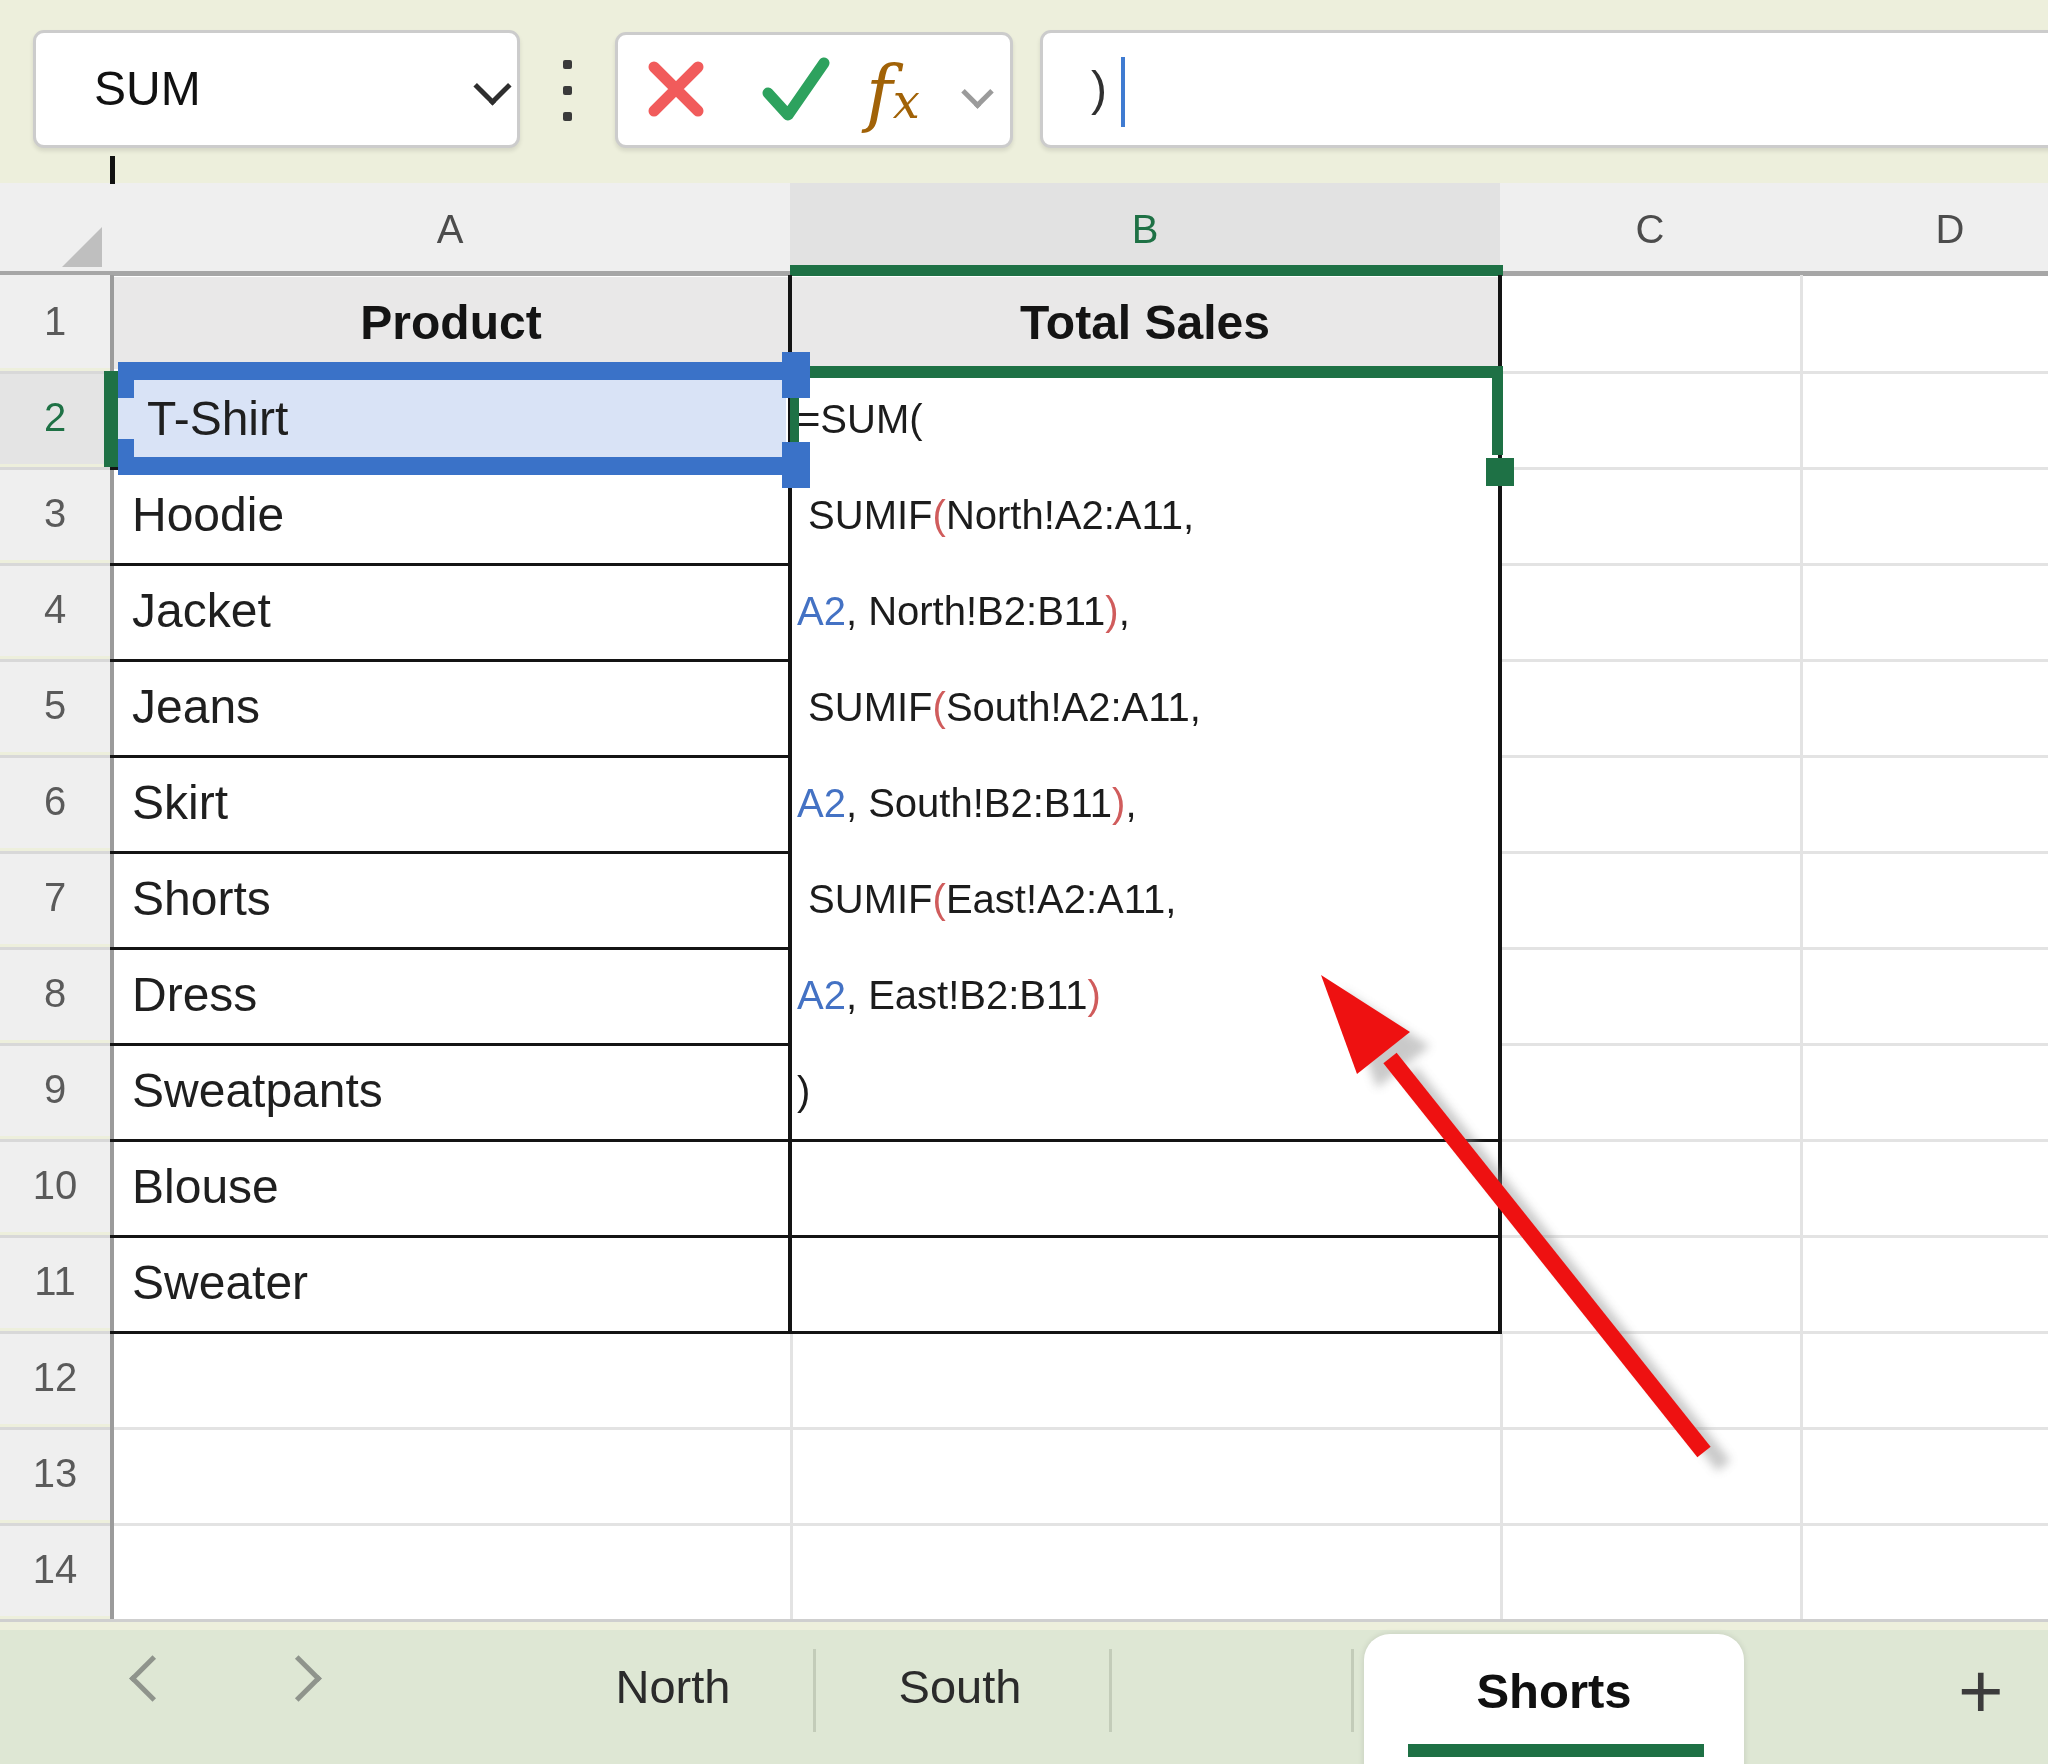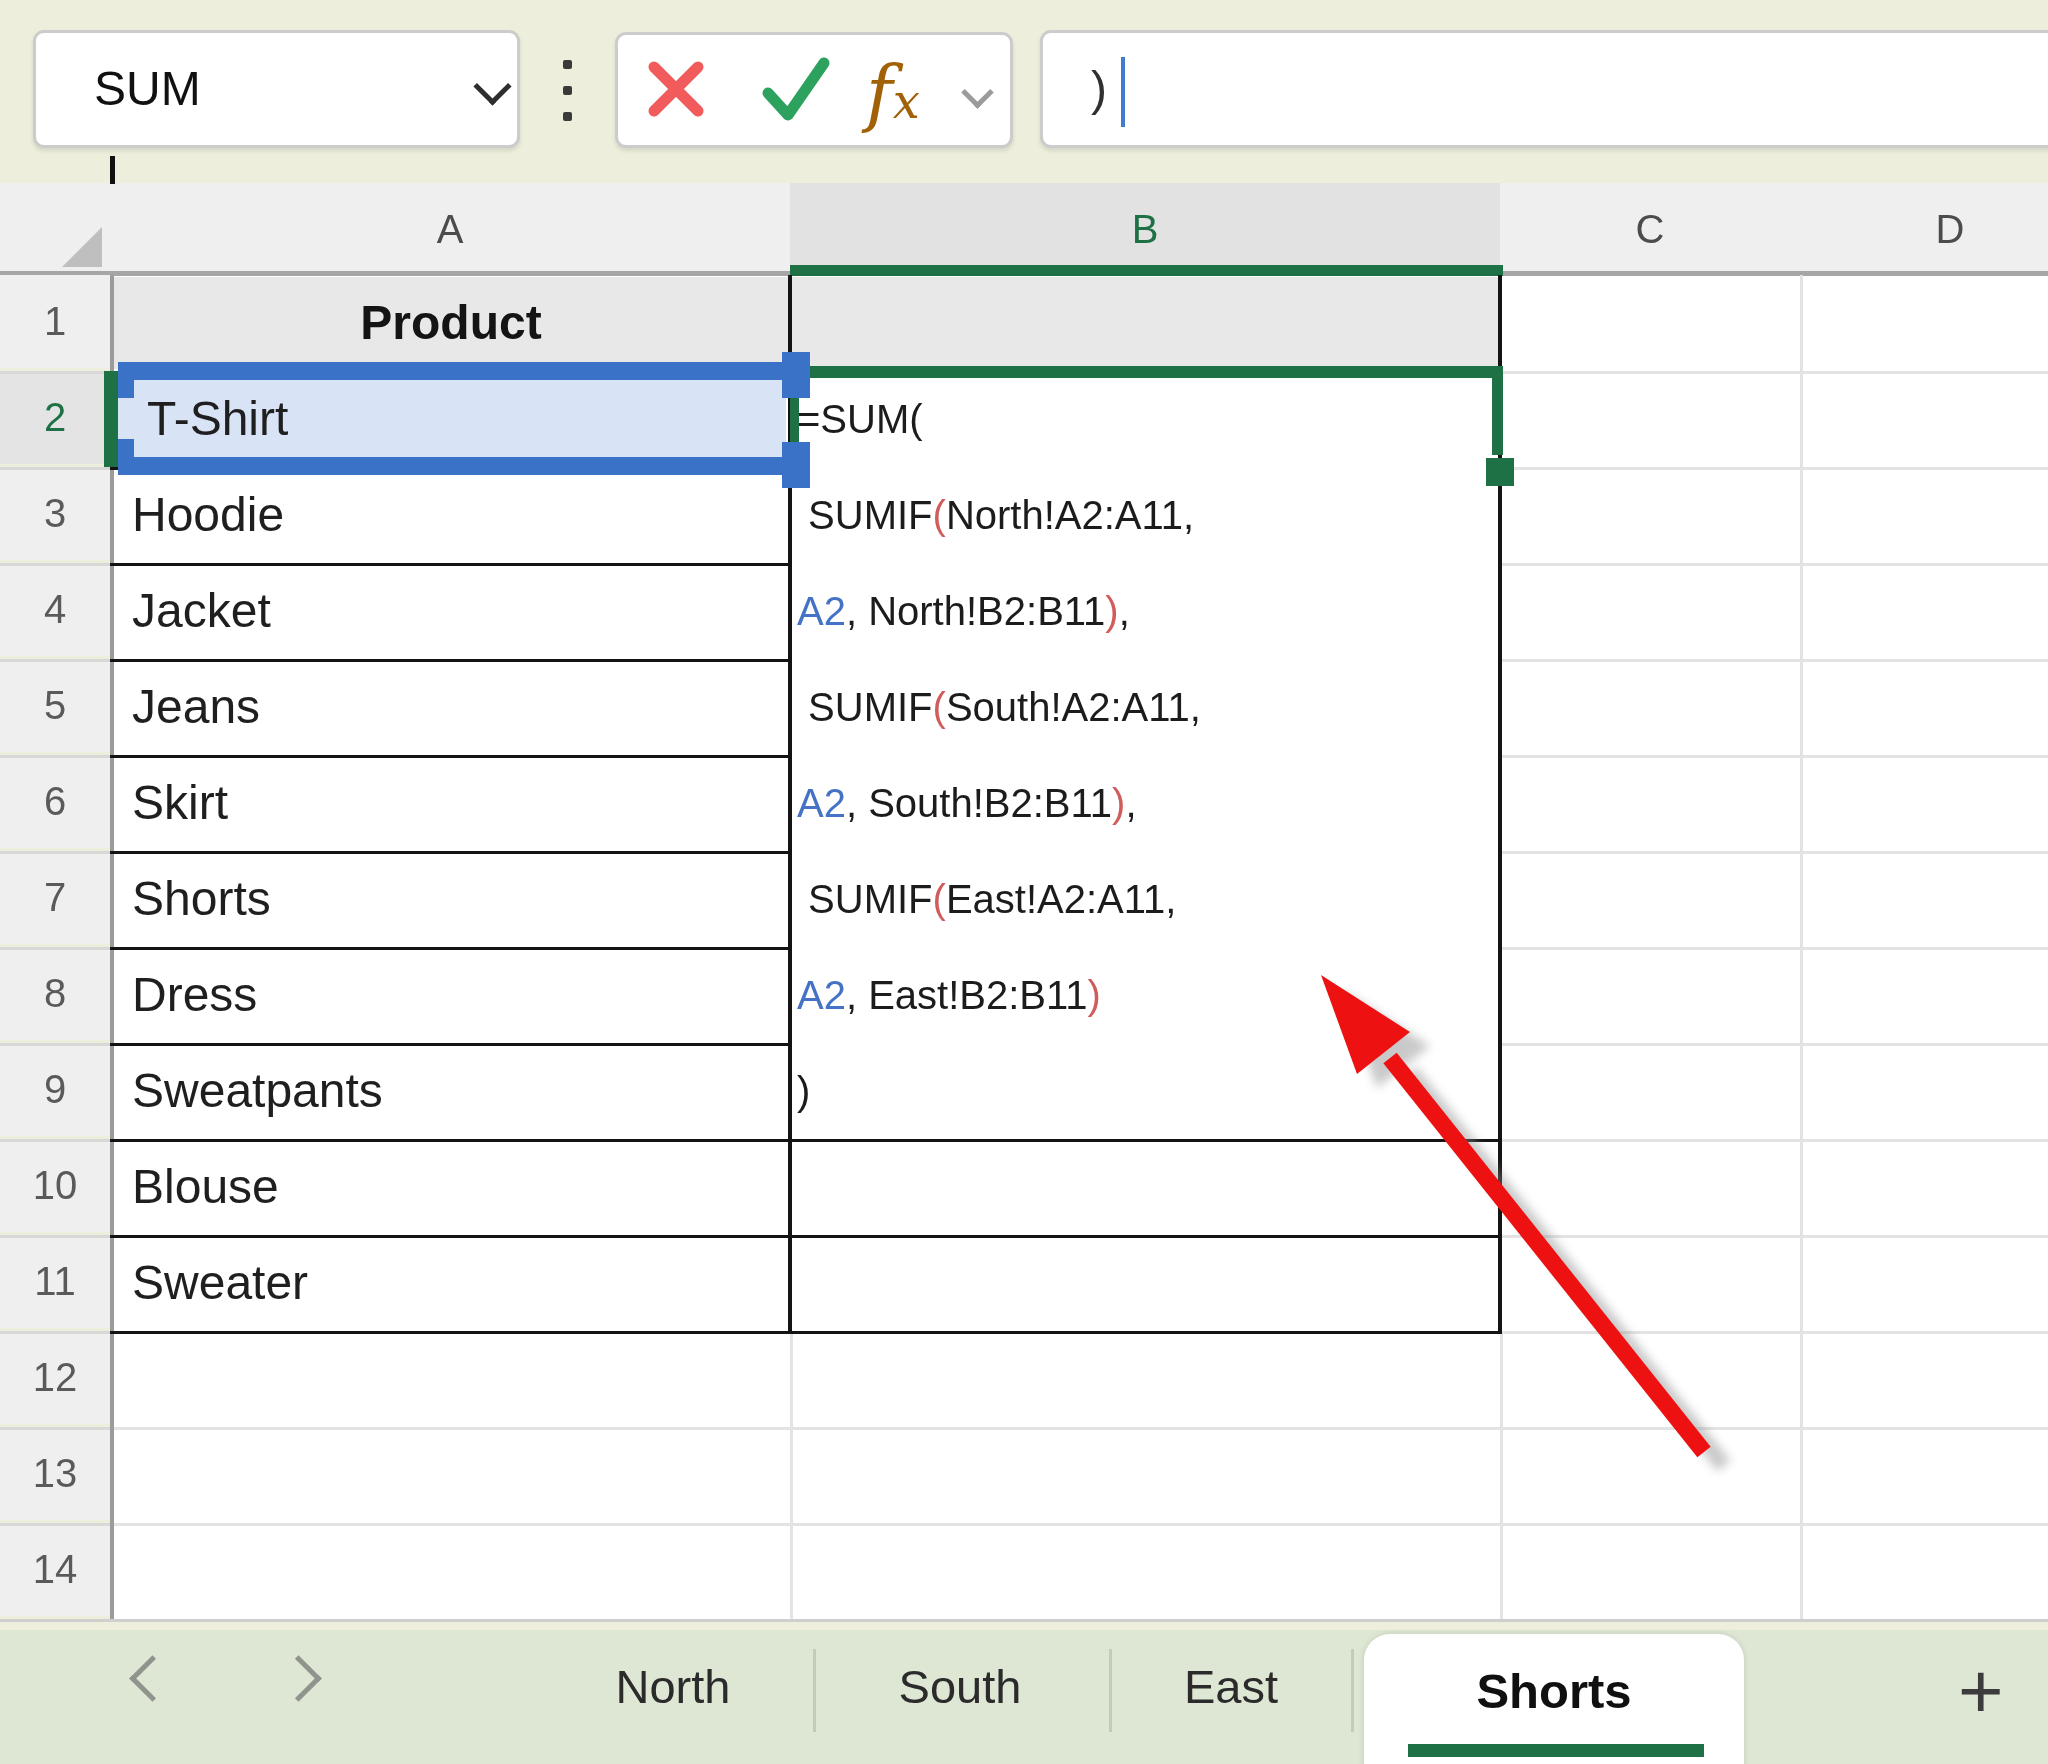--- a/index.html
+++ b/index.html
@@ -170,20 +170,21 @@
   <div class="hline blk" style="left:110px;top:851px;width:680px;"></div>
   <div class="hline blk" style="left:110px;top:947px;width:680px;"></div>
   <div class="hline blk" style="left:110px;top:1043px;width:680px;"></div>
   <div class="hline blk" style="left:110px;top:1139px;width:1392px;"></div>
   <div class="hline blk" style="left:110px;top:1235px;width:1392px;"></div>
   <div class="hline blk" style="left:110px;top:1331px;width:1392px;"></div>
   <div class="vline blk" style="left:788px;top:275px;height:1059px;width:4px;"></div>
   <div class="vline blk" style="left:1498px;top:275px;height:1059px;width:4px;"></div>
 
   <div class="hdr-text" style="left:114px;top:277px;width:674px;height:92px;line-height:92px;">Product</div>
+  <div class="hdr-text" style="left:792px;top:277px;width:706px;height:92px;line-height:92px;">Total Sales</div>
 
   <div class="abs" style="left:116px;top:374px;width:670px;height:88px;background:#d9e3f6;"></div>
 
   <div class="prod" style="top:371px;margin-left:15px;">T-Shirt</div>
   <div class="prod" style="top:563px;">Jacket</div>
   <div class="prod" style="top:467px;">Hoodie</div>
   <div class="prod" style="top:659px;">Jeans</div>
   <div class="prod" style="top:755px;">Skirt</div>
   <div class="prod" style="top:851px;">Shorts</div>
   <div class="prod" style="top:947px;">Dress</div>
@@ -229,21 +230,20 @@
   </svg>
 
   <div class="tabbar">
     <div class="nav-chev" style="left:136px;top:32px;transform:rotate(45deg);"></div>
     <div class="nav-chev" style="left:282px;top:32px;transform:rotate(225deg);"></div>
 
     <div class="tablabel" style="left:543px;width:260px;">North</div>
     <div class="tabdiv" style="left:813px;"></div>
     <div class="tablabel" style="left:830px;width:260px;">South</div>
     <div class="tabdiv" style="left:1109px;"></div>
-    <div class="tablabel" style="left:1106px;width:250px;">East</div>
     <div class="tabdiv" style="left:1351px;"></div>
 
     <div class="activetab">
       <div class="lbl">Shorts</div>
       <div class="bar"></div>
     </div>
 
     <div class="plus" style="left:1958px;top:4px;">+</div>
   </div>
 

